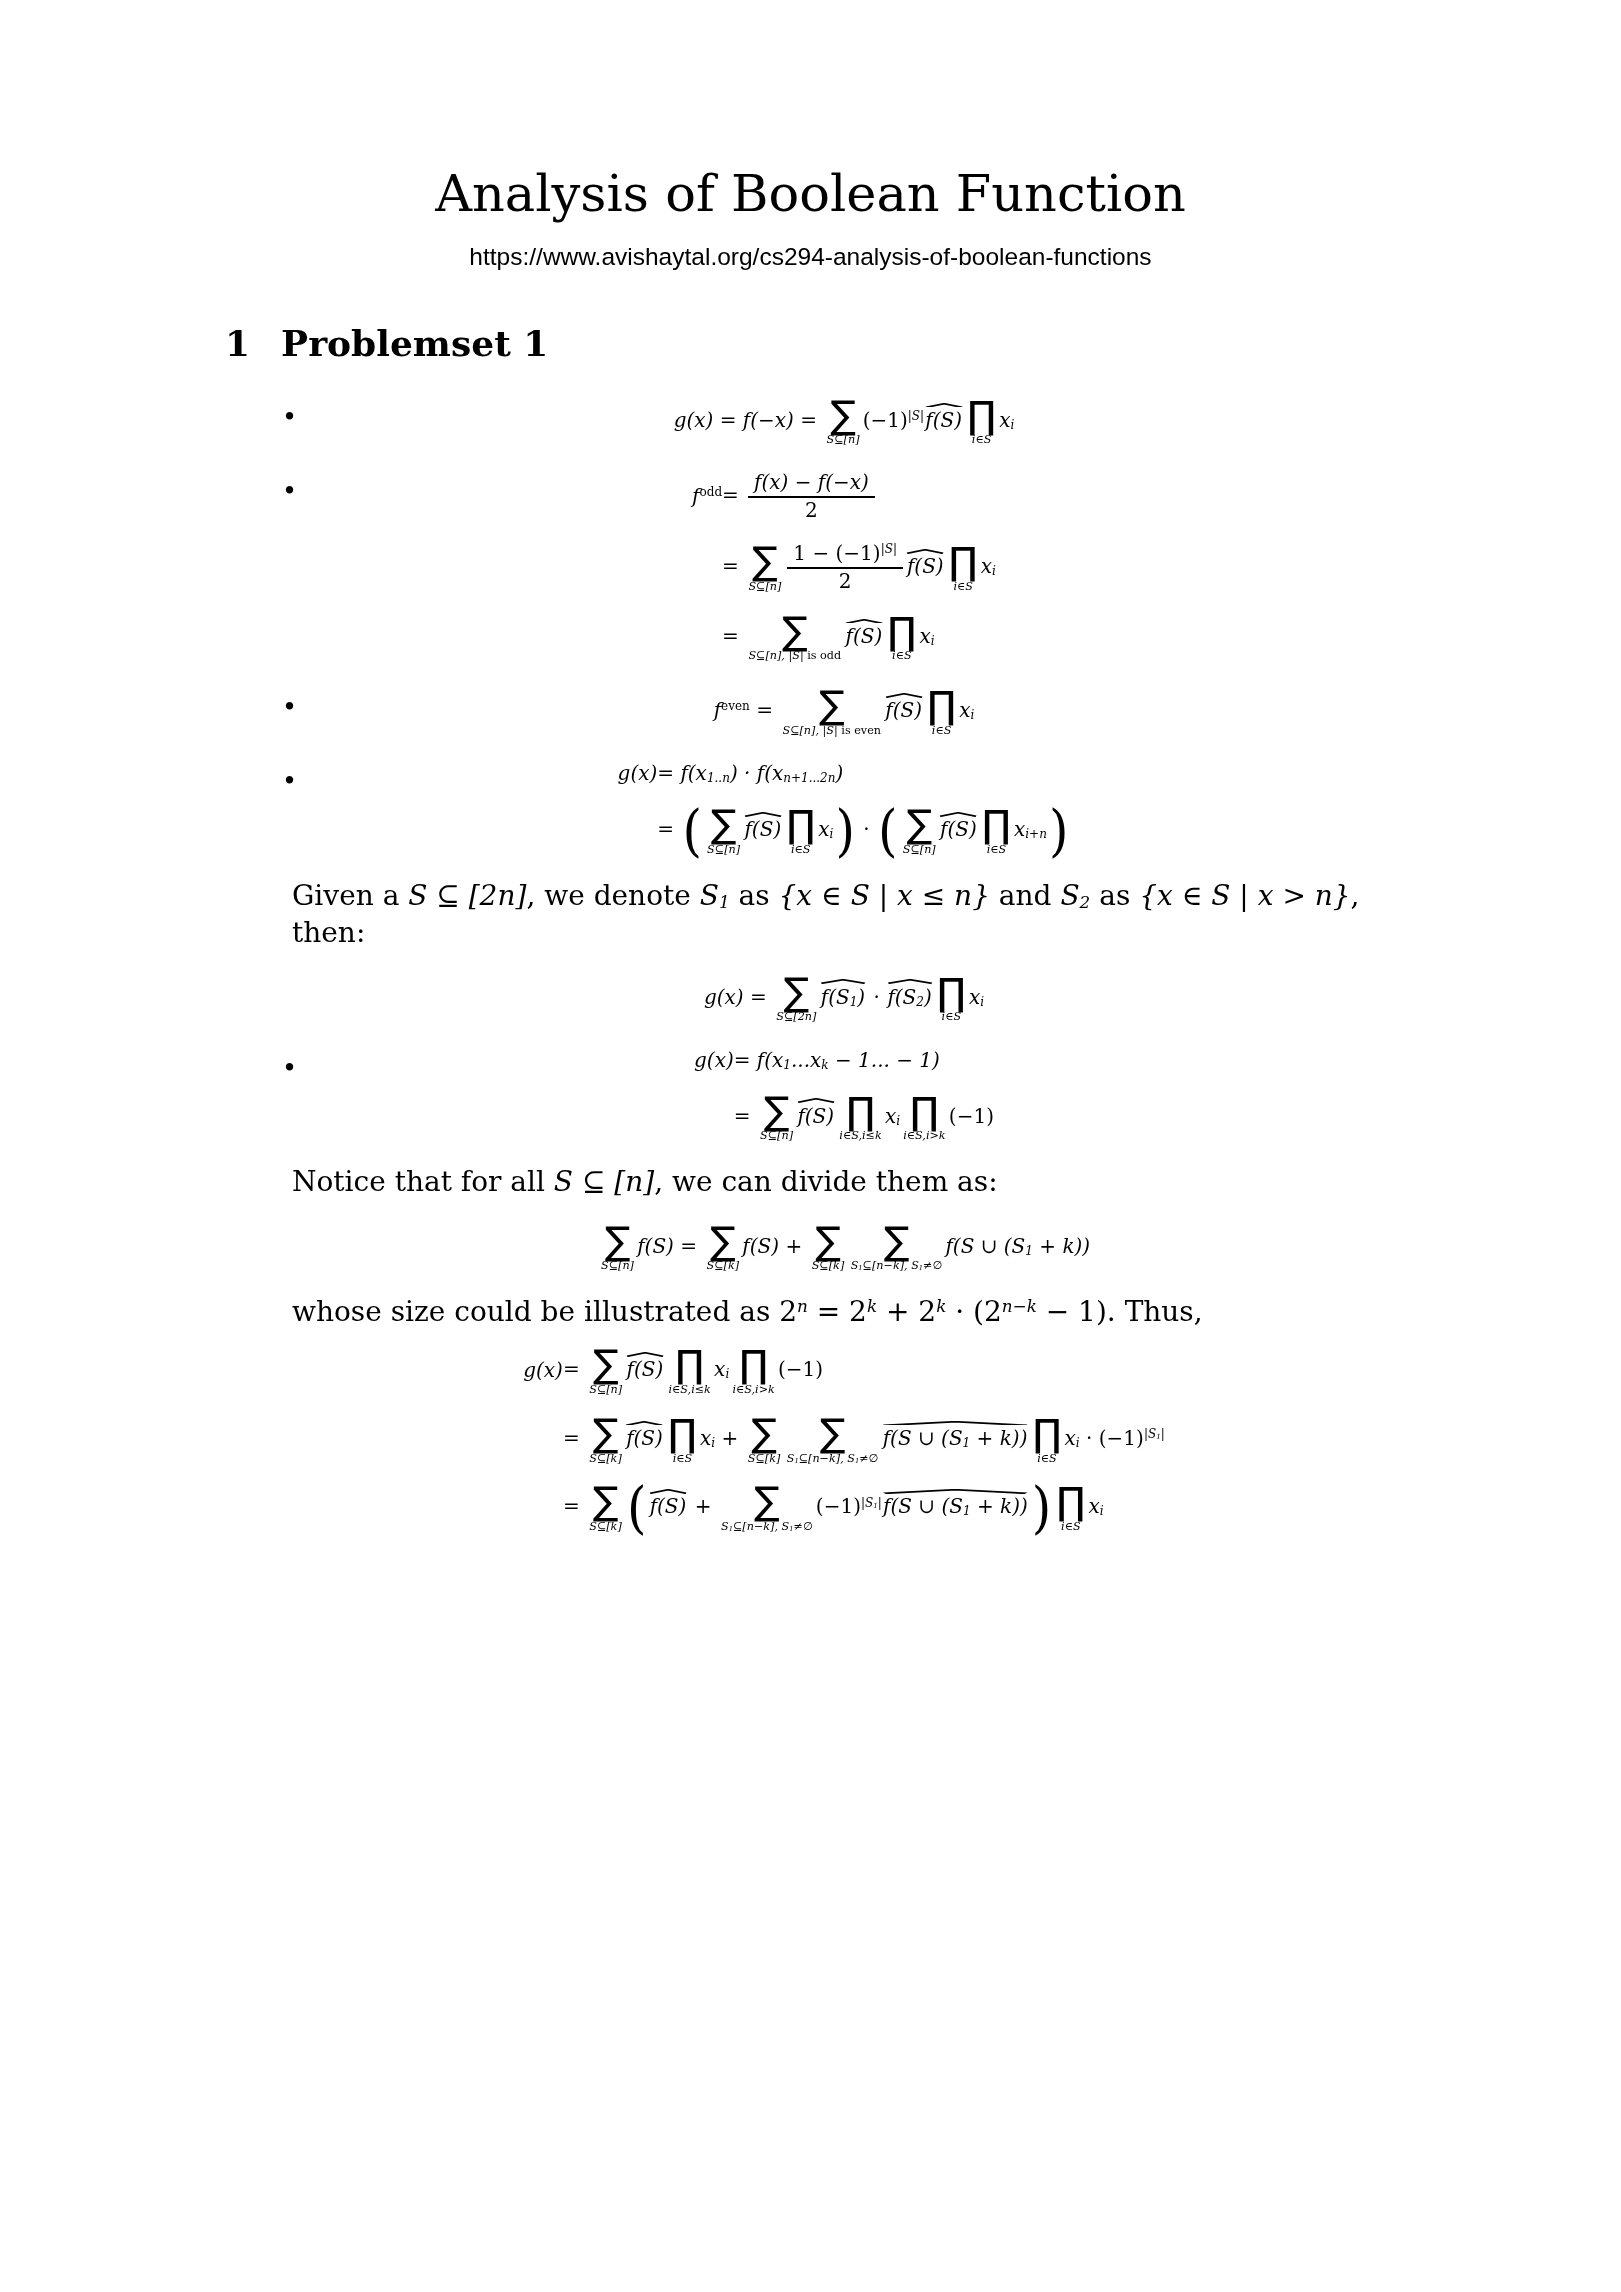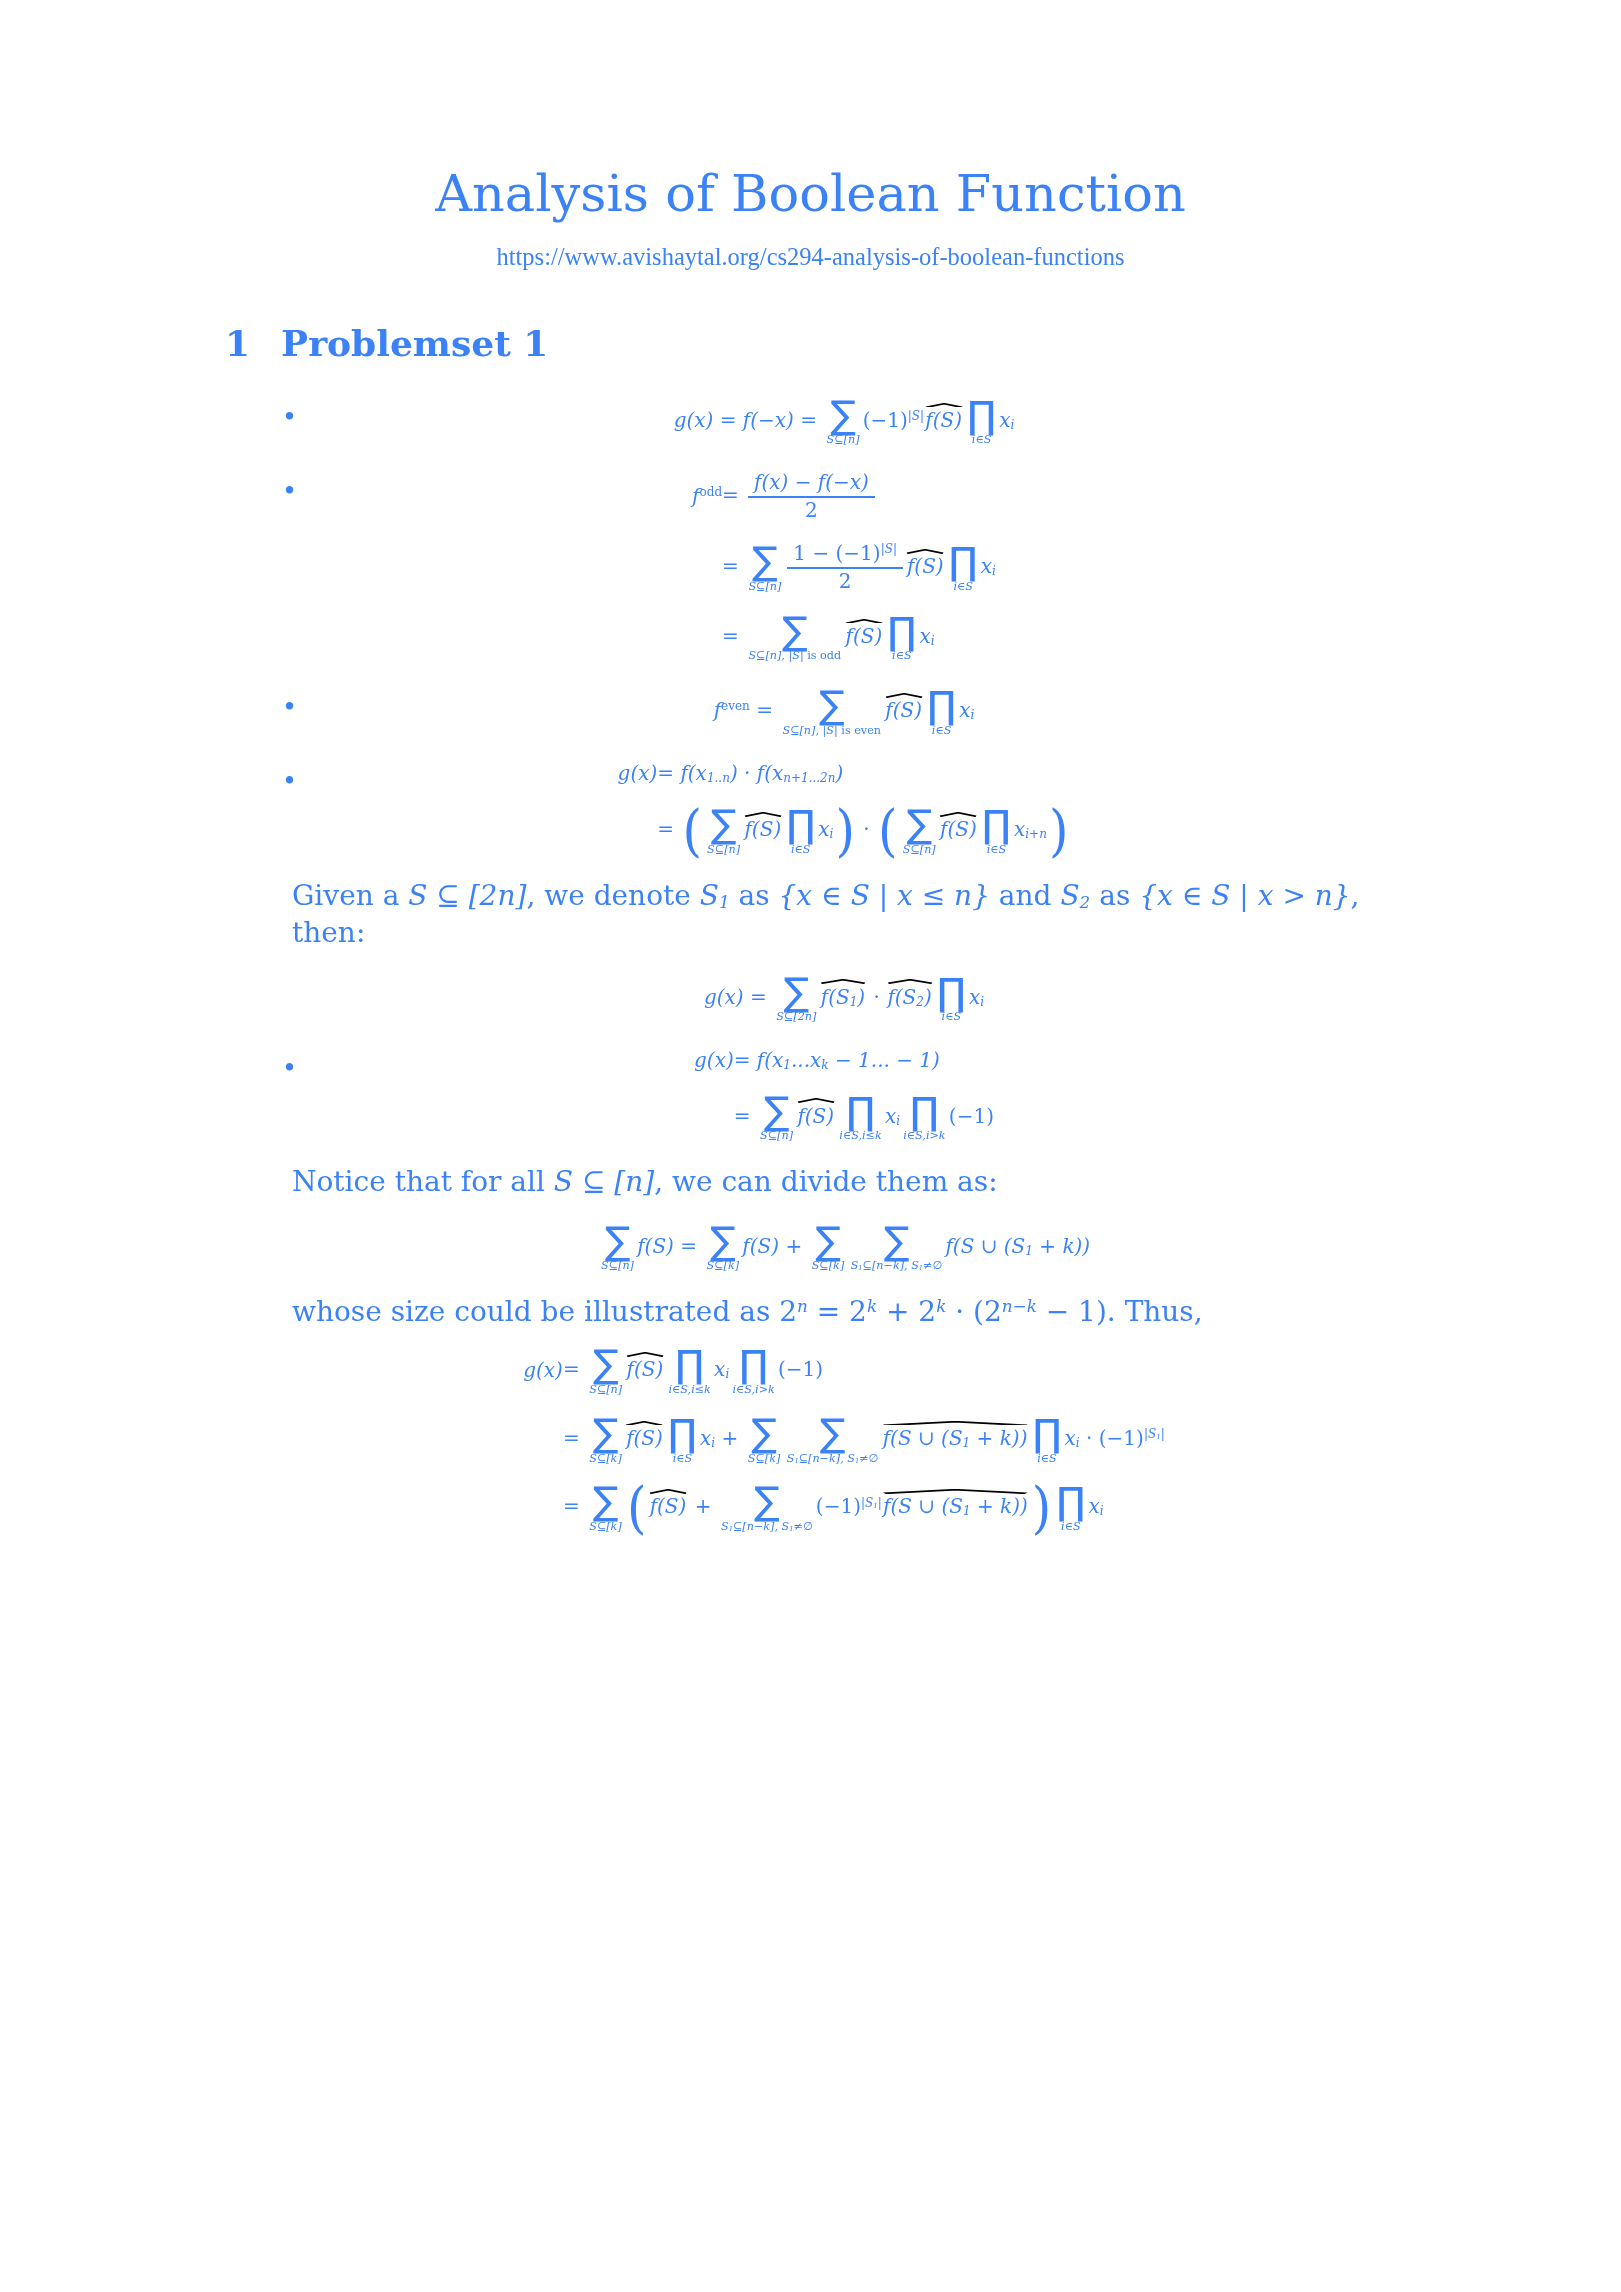--- a/index.html
+++ b/index.html
@@ -1,22 +1,22 @@
 <!DOCTYPE html>
 <html><head>
 <meta charset="utf-8">
 <style>
   html,body{margin:0;padding:0;background:#ffffff;}
-  .page{position:relative;width:1621px;height:2051px;background:#ffffff;color:#3b82f6;
+  .page{position:relative;width:1621px;height:2051px;background:#ffffff;color:#000000;
         box-sizing:border-box;padding:165px 225px 0 225px;overflow:hidden;
         font-family:"DejaVu Serif","DejaVu Sans",serif;}
   
   .title{font-size:51px;font-weight:normal;text-align:center;margin:0 0 19.6px 0;line-height:1.15;}
   .author{font-size:26.5px;text-align:center;margin:0 0 7.8px 0;}
-  .url{font-family:Liberation Serif, serif;font-size:24.5px;text-align:center;margin:0;}
+  .url{font-family:Liberation Sans, sans-serif;font-size:24.5px;text-align:center;margin:0;}
   .sec{font-size:36px;font-weight:bold;margin:53px 0 0 0;line-height:1.1;}
   .secnum{margin-right:31px;}
   .subsec{font-size:29px;font-weight:bold;margin:41px 0 0 0;line-height:1.1;}
   
   .list{margin-top:29px;}
   .item{position:relative;padding-left:67px;}
   .bullet{position:absolute;left:57px;top:7.8px;font-size:25.5px;line-height:1;}
   .mt-a{margin-top:33px;} .mt-b{margin-top:25.5px;} .mt-c{margin-top:21.6px;} .mt-d{margin-top:15.7px;}
   
   .math{font-size:20px;line-height:1.25;}

